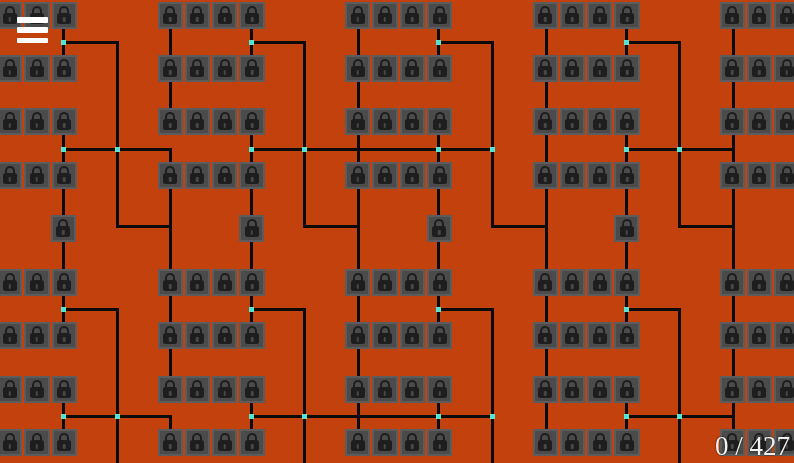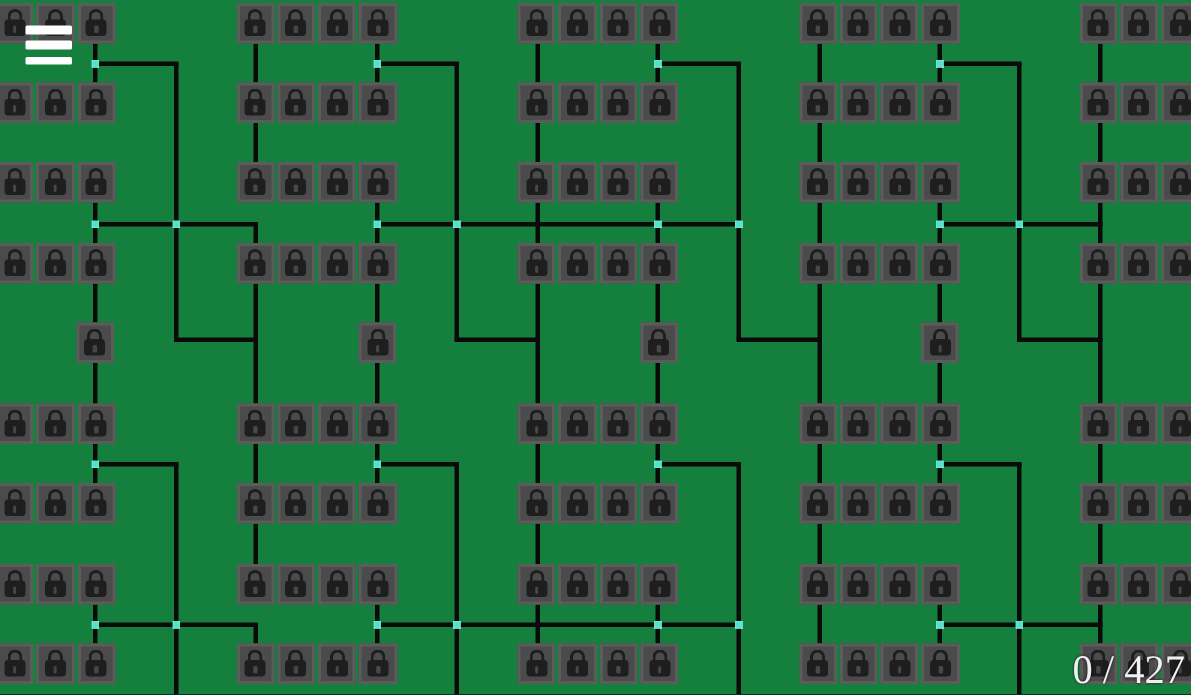--- a/index.html
+++ b/index.html
@@ -34,21 +34,21 @@
   .menu-btn .bar{width:31px;height:5.5px;background:#ffffff;border-radius:1px;}
   .counter{
     position:absolute;right:4px;bottom:3px;z-index:10;color:#f0f0f0;
     font-family:"Liberation Serif",serif;font-size:27px;line-height:1;
     text-shadow:0 0 2px rgba(0,0,0,.8);
   }
 </style>
 </head>
 <body>
 
-<div class="stage" style="background: #15803d;">
+<div class="stage" style="background: #c2410c;">
   <div>
       <div class="vline" style="left: 61.5px; top: 29px; width: 3px; height: 26px; background: rgb(10, 10, 10);"></div>
       <div class="vline" style="left: 61.5px; top: 135px; width: 3px; height: 27px; background: rgb(10, 10, 10);"></div>
       <div class="vline" style="left: 61.5px; top: 189px; width: 3px; height: 26px; background: rgb(10, 10, 10);"></div>
       <div class="vline" style="left: 61.5px; top: 242px; width: 3px; height: 81px; background: rgb(10, 10, 10);"></div>
       <div class="vline" style="left: 61.5px; top: 403px; width: 3px; height: 26px; background: rgb(10, 10, 10);"></div>
       <div class="vline" style="left: 249.5px; top: 29px; width: 3px; height: 26px; background: rgb(10, 10, 10);"></div>
       <div class="vline" style="left: 249.5px; top: 135px; width: 3px; height: 27px; background: rgb(10, 10, 10);"></div>
       <div class="vline" style="left: 249.5px; top: 189px; width: 3px; height: 26px; background: rgb(10, 10, 10);"></div>
       <div class="vline" style="left: 249.5px; top: 242px; width: 3px; height: 81px; background: rgb(10, 10, 10);"></div>

